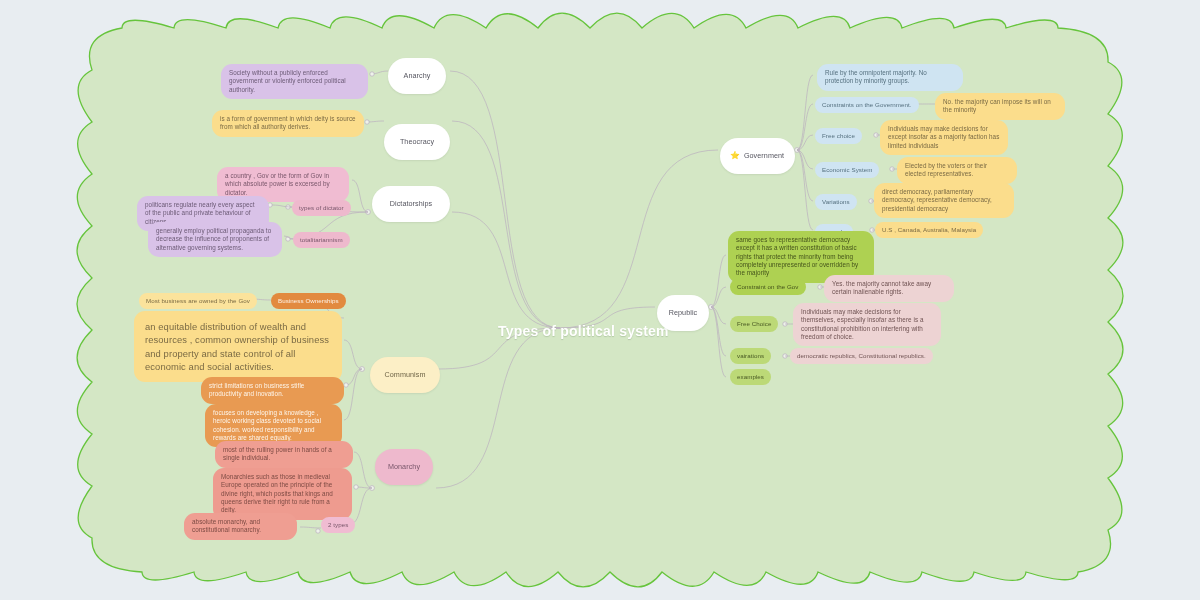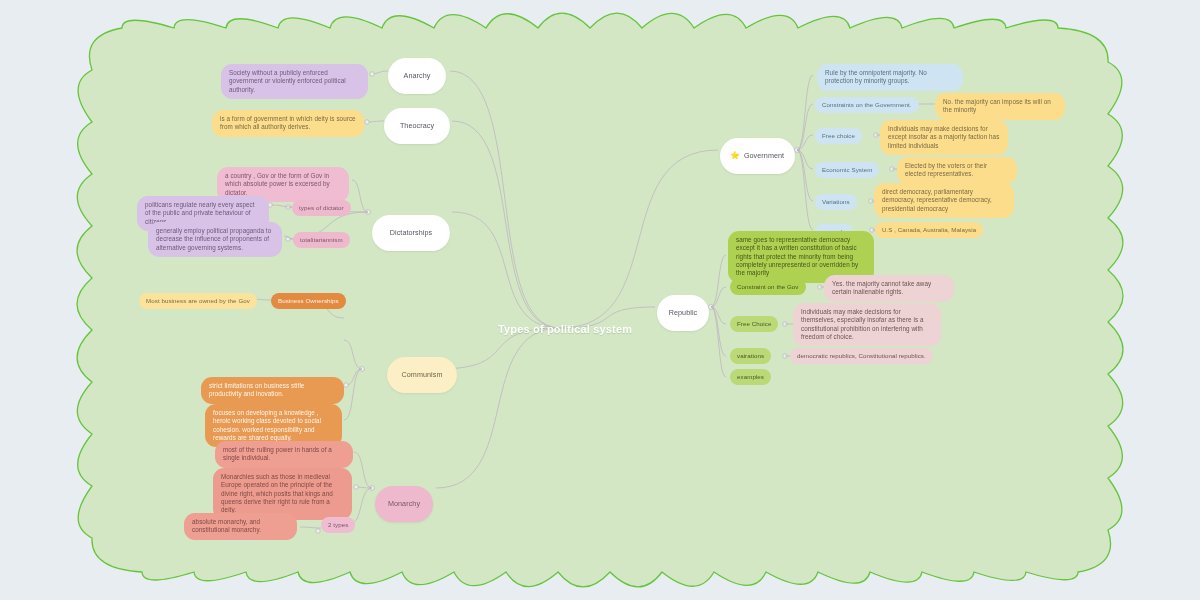--- a/index.html
+++ b/index.html
@@ -47,21 +47,21 @@
   .c-orange2{background:#e28a3f;color:#fdf3e8;}
   .c-blue   {background:#cfe4f2;color:#55707f;}
   .c-green  {background:#aed152;color:#46551c;}
   .c-green2 {background:#bcd977;color:#4a5a24;}
   .c-rosepale{background:#edd3d3;color:#6f5252;}
   .c-creme  {background:#fcefc6;color:#6f6548;}
 
   .center-title{
     position:absolute;
     color:#ffffff;
-    font-size:11px;
+    font-size:14px;
     font-weight:bold;
     letter-spacing:.015em;
     white-space:nowrap;
     text-shadow:0 1px 1px rgba(120,150,110,.35);
   }
   .star{font-size:8px;margin-right:3px;line-height:1;}
 </style>
 </head>
 <body>
 
@@ -143,63 +143,66 @@
 
     <div class="center-title" style="left:498px;top:323px;">Types of political system</div>
 
     <div class="node pill mid" style="left:388px;top:58px;width:58px;height:26px;">
       <span>Anarchy</span>
     </div>
     <div class="node small c-purple" style="left:221px;top:64px;width:147px;">
       <span>Society without a publicly enforced government or violently enforced political authority.</span>
     </div>
 
-    <div class="node pill mid" style="left:384px;top:108px;width:66px;height:36px;">
+    <div class="node pill mid" style="left:384px;top:124px;width:66px;height:36px;">
       <span>Theocracy</span>
     </div>
     <div class="node small c-yellow" style="left:212px;top:110px;width:152px;">
       <span>is a form of government in which deity is source from which all authority derives.</span>
     </div>
 
-    <div class="node pill mid" style="left:372px;top:215px;width:78px;height:26px;">
+    <div class="node pill mid" style="left:372px;top:186px;width:78px;height:26px;">
       <span>Dictatorships</span>
     </div>
     <div class="node small c-pink" style="left:217px;top:167px;width:132px;">
       <span>a country , Gov or the form of Gov in which absolute power is excersed by dictator.</span>
     </div>
     <div class="node small c-purple" style="left:137px;top:196px;width:132px;">
       <span>politicans regulate nearly every aspect of the public and private behaviour of citizens.</span>
     </div>
     <div class="node small c-purple" style="left:148px;top:222px;width:134px;">
       <span>generally employ political propaganda to decrease the influence of proponents of alternative governing systems.</span>
     </div>
     <div class="node tiny c-pink2" style="left:292px;top:200px;">
       <span>types of dictator</span>
     </div>
     <div class="node tiny c-pink2" style="left:293px;top:232px;">
       <span>totalitariannism</span>
     </div>
 
-    <div class="node pill mid c-creme" style="left:387px;top:357px;width:70px;height:20px;">
+    <div class="node pill mid c-creme" style="left:370px;top:357px;width:70px;height:20px;">
       <span>Communism</span>
     </div>
     <div class="node tiny c-yellow2" style="left:139px;top:293px;">
       <span>Most business are owned by the Gov</span>
     </div>
     <div class="node tiny c-orange2" style="left:271px;top:293px;">
       <span>Business Ownerships</span>
     </div>
+    <div class="node c-yellow" style="left:134px;top:311px;width:208px;font-size:9.4px;padding:9px 11px;line-height:1.42;">
+      <span>an equitable distribution of wealth and resources , common ownership of business and property and state control of all economic and social activities.</span>
+    </div>
     <div class="node small c-orange" style="left:201px;top:377px;width:143px;">
       <span>strict limitations on business stifle productivity and inovation.</span>
     </div>
     <div class="node small c-orange" style="left:205px;top:404px;width:137px;">
       <span>focuses on developing a knowledge , heroic working class devoted to social cohesion. worked responsibility and rewards are shared equally.</span>
     </div>
 
-    <div class="node pill mid c-pink2" style="left:375px;top:486px;width:58px;height:23px;">
+    <div class="node pill mid c-pink2" style="left:375px;top:449px;width:58px;height:23px;">
       <span>Monarchy</span>
     </div>
     <div class="node small c-rose" style="left:215px;top:441px;width:138px;">
       <span>most of the rulling power in hands of a single individual.</span>
     </div>
     <div class="node small c-rose2" style="left:213px;top:468px;width:139px;">
       <span>Monarchies such as those in medieval Europe operated on the principle of the divine right, which posits that kings and queens derive their right to rule from a deity.</span>
     </div>
     <div class="node small c-rose" style="left:184px;top:513px;width:113px;">
       <span>absolute monarchy, and constitutional monarchy.</span>

